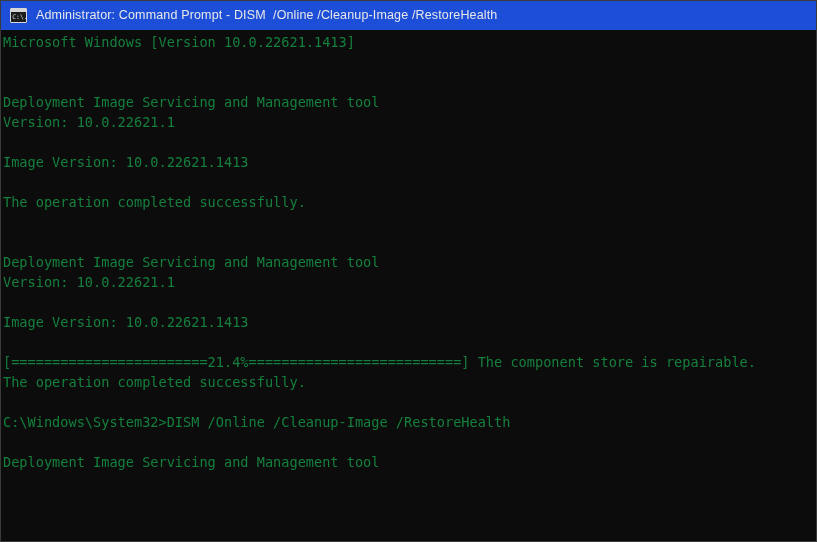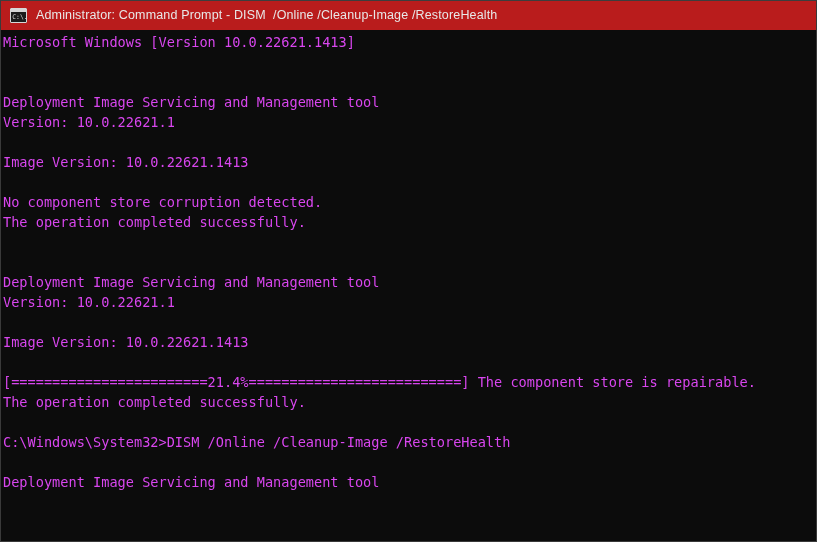--- a/index.html
+++ b/index.html
@@ -28,21 +28,21 @@
     overflow: hidden;
   }
 
   
   #titlebar {
     position: absolute;
     top: 0;
     left: 0;
     right: 0;
     height: 29px;
-    background: #b91c1c;
+    background: #1d4ed8;
     display: flex;
     align-items: center;
     padding-left: 9px;
     box-sizing: border-box;
     user-select: none;
   }
   #titlebar .app-icon {
     width: 17px;
     height: 15px;
     flex: 0 0 auto;
@@ -79,21 +79,21 @@
     background: #0c0c0c;
     padding: 2px 0 0 1px;
     box-sizing: border-box;
     overflow: hidden;
   }
   .line {
     font-family: "DejaVu Sans Mono", monospace;
     font-size: 13.6px;
     line-height: 20px;
     height: 20px;
-    color: #d946ef;
+    color: #15803d;
     white-space: pre;
     letter-spacing: 0px;
     padding-left: 1px;
   }
   .line.blank {
     color: transparent;
   }
   .scroll-edge {
     position: absolute;
     top: 29px;
@@ -126,21 +126,20 @@
 
   <div id="console">
     <div class="line">Microsoft Windows [Version 10.0.22621.1413]</div>
     <div class="line blank"></div>
     <div class="line blank"></div>
     <div class="line">Deployment Image Servicing and Management tool</div>
     <div class="line">Version: 10.0.22621.1</div>
     <div class="line blank"></div>
     <div class="line">Image Version: 10.0.22621.1413</div>
     <div class="line blank"></div>
-    <div class="line">No component store corruption detected.</div>
     <div class="line">The operation completed successfully.</div>
     <div class="line blank"></div>
     <div class="line blank"></div>
     <div class="line">Deployment Image Servicing and Management tool</div>
     <div class="line">Version: 10.0.22621.1</div>
     <div class="line blank"></div>
     <div class="line">Image Version: 10.0.22621.1413</div>
     <div class="line blank"></div>
     <div class="line">[========================21.4%==========================] The component store is repairable.</div>
     <div class="line">The operation completed successfully.</div>

